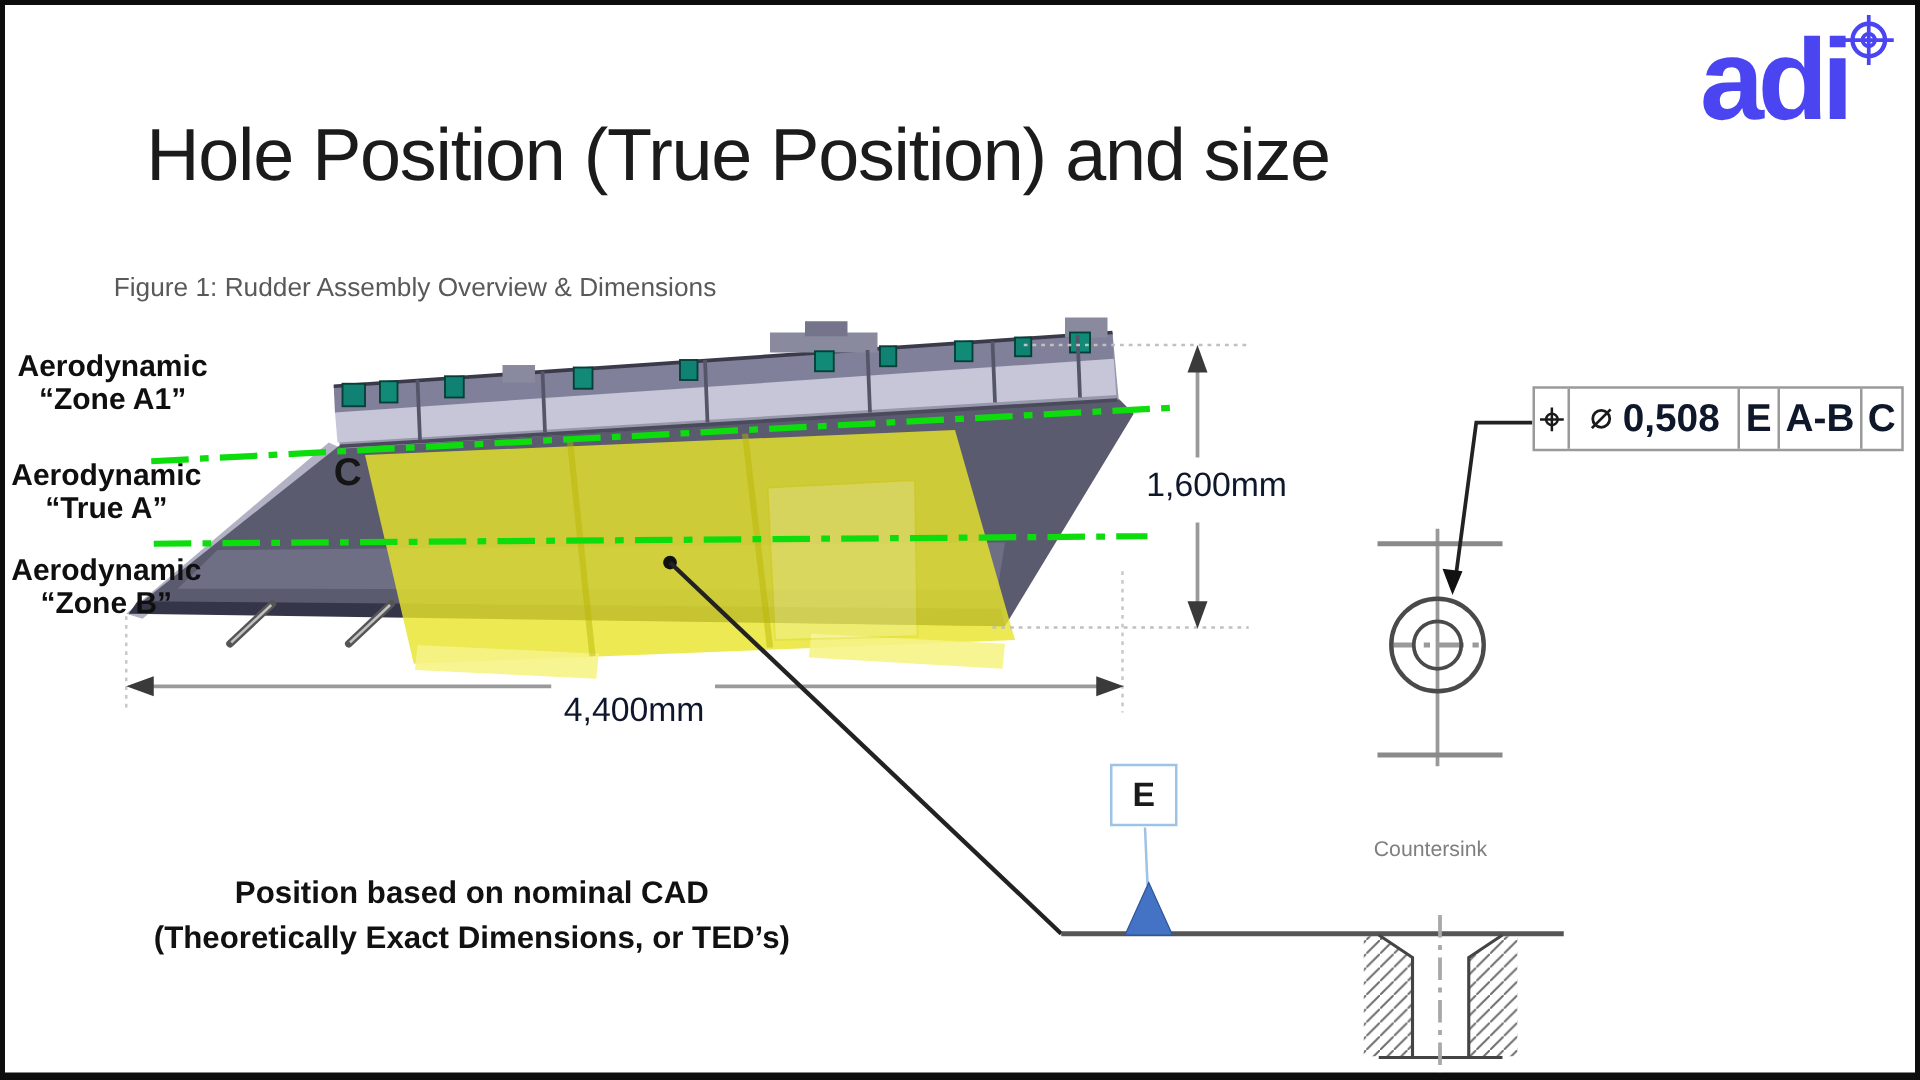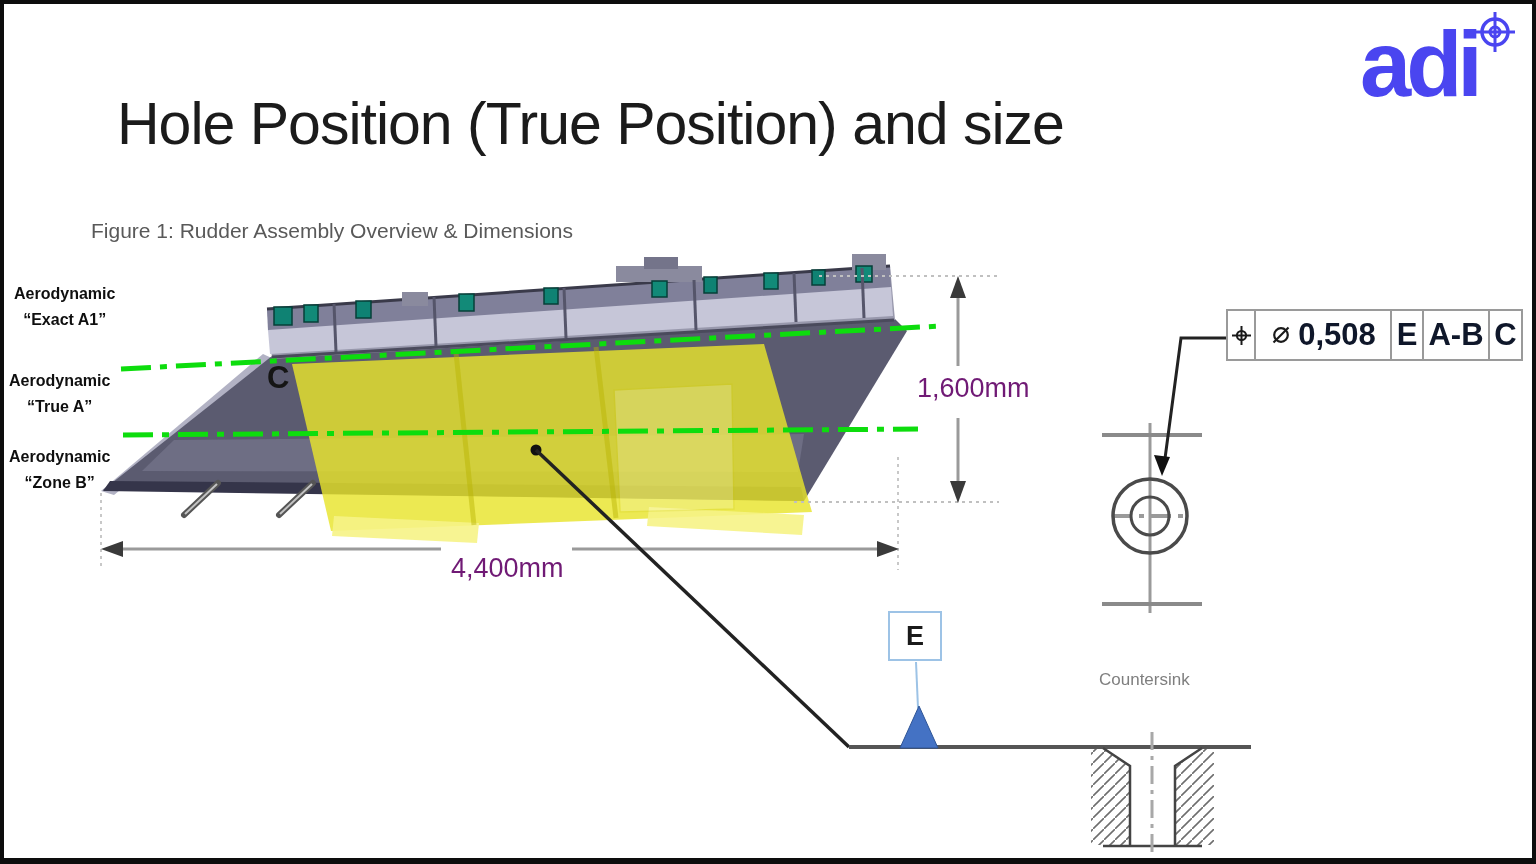--- a/index.html
+++ b/index.html
@@ -11,25 +11,25 @@
   .abs{position:absolute;}
   .title{
     left:113px;top:86px;font-size:59px;font-weight:400;color:#1b1b1b;
     letter-spacing:-1px;white-space:nowrap;
   }
   .logo-text{
     left:1356px;top:10px;font-size:92px;font-weight:700;color:#4a45f0;
     letter-spacing:-5px;line-height:100px;
   }
   .caption{left:87px;top:215px;font-size:21px;color:#595959;white-space:nowrap;}
-  .zone-label{font-size:16px;font-weight:700;color:#0f0f0f;line-height:26px;white-space:nowrap;}
+  .zone-label{font-size:24px;font-weight:700;color:#0f0f0f;line-height:26px;white-space:nowrap;}
   .zone-a1{left:10px;top:277px;}
   .zone-a{left:5px;top:364px;}
   .zone-b{left:5px;top:440px;}
-  .dim-label{font-size:27px;color:#701a75;white-space:nowrap;}
+  .dim-label{font-size:27px;color:#0f172a;white-space:nowrap;}
   .dim-h{left:913px;top:369px;}
   .dim-w{left:441px;top:529px;background:#fff;padding:0 6px;margin-top:20px;}
   .c-mark{left:263px;top:356px;font-size:31px;font-weight:700;color:#151515;}
   .fcf{
     left:1222px;top:305px;height:52px;display:flex;align-items:stretch;
     border:2px solid #9a9a9a;background:#fff;box-sizing:border-box;
     font-size:31px;font-weight:700;color:#0f172a;
   }
   .fcf-cell{
     display:flex;align-items:center;justify-content:center;
@@ -189,21 +189,21 @@
   </svg>
 
   <div class="abs title">Hole Position (True Position) and size</div>
 
   <div class="abs logo-text">adi</div>
 
   <div class="abs caption">Figure 1: Rudder Assembly Overview &amp; Dimensions</div>
 
   <div class="abs zone-label zone-a1">
     <div>Aerodynamic</div>
-    <div>“Exact A1”</div>
+    <div>“Zone A1”</div>
   </div>
   <div class="abs zone-label zone-a">
     <div>Aerodynamic</div>
     <div>“True A”</div>
   </div>
   <div class="abs zone-label zone-b">
     <div>Aerodynamic</div>
     <div>“Zone B”</div>
   </div>
 
@@ -230,15 +230,17 @@
     <div class="fcf-cell fcf-d1">E</div>
     <div class="fcf-cell fcf-d2">A-B</div>
     <div class="fcf-cell fcf-d3">C</div>
   </div>
 
   <div class="abs datum-box">E</div>
 
   <div class="abs countersink-label">Countersink</div>
 
   <div class="abs note">
+    <div>Position based on nominal CAD</div>
+    <div>(Theoretically Exact Dimensions, or TED’s)</div>
   </div>
 
 </div>
 
 </body></html>

